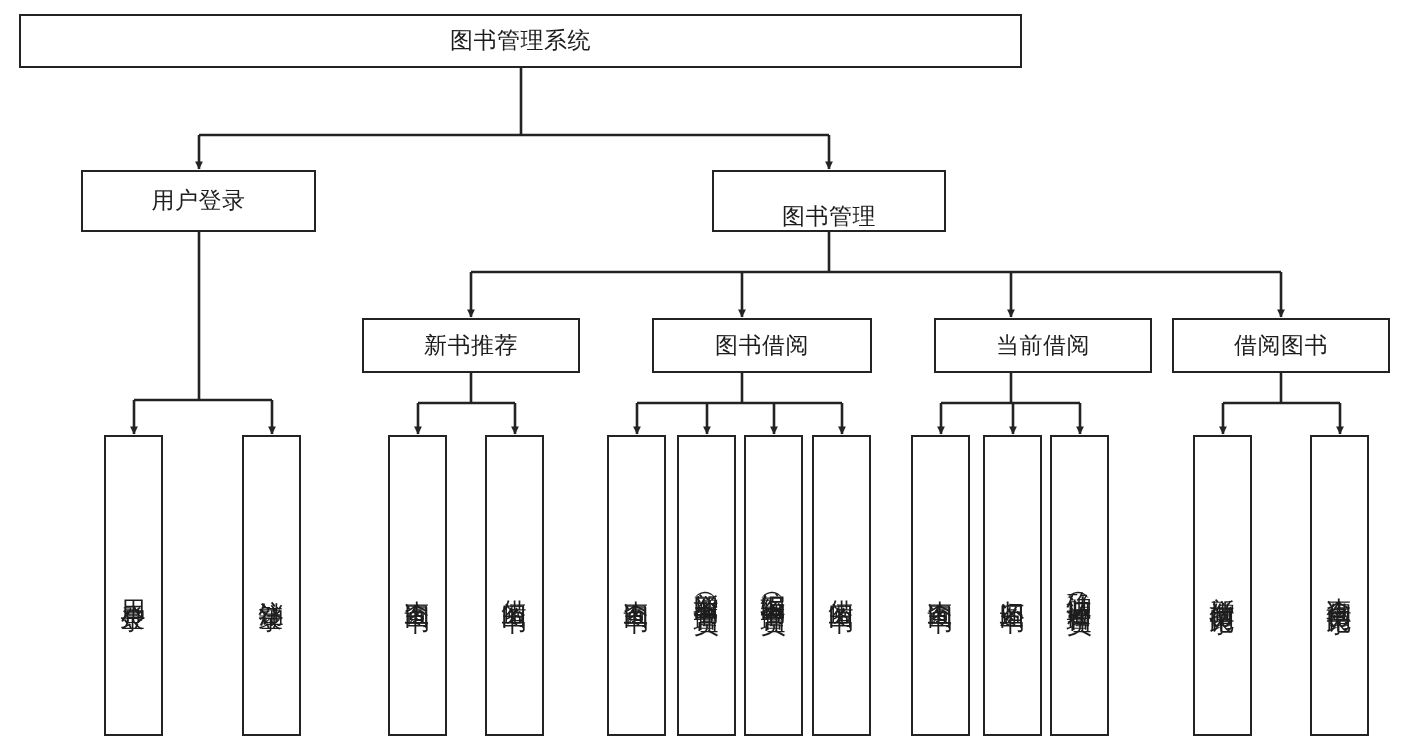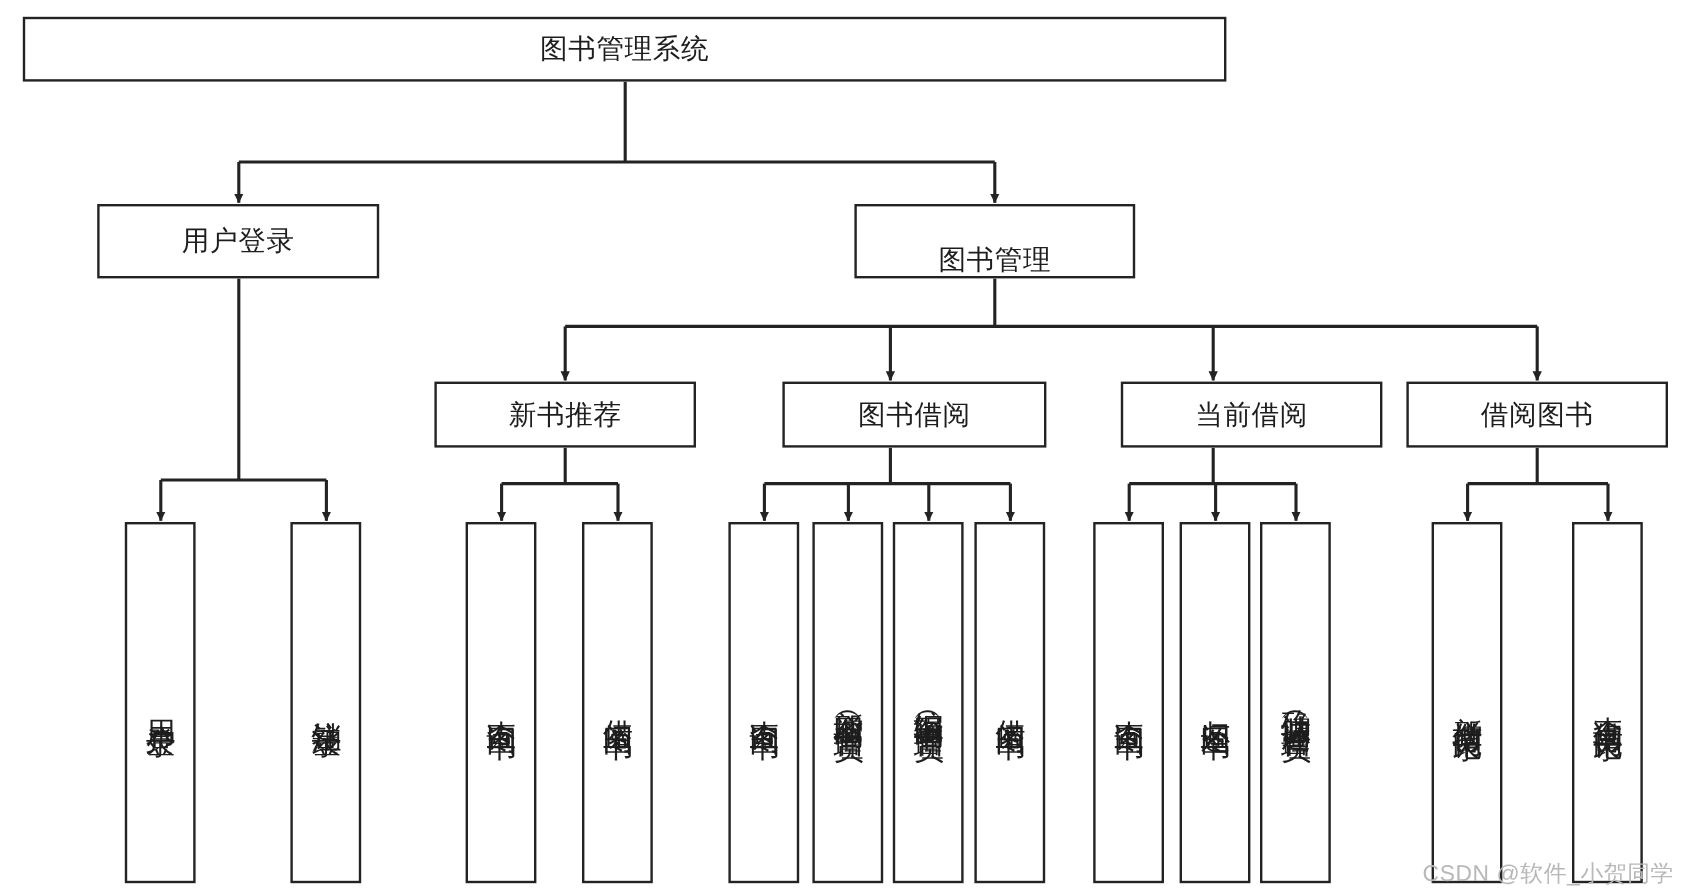--- a/index.html
+++ b/index.html
@@ -172,14 +172,13 @@
         <span class="label">确认归还（管理员）</span>
       </div>
       <div class="node vertical" id="node_leaf-br-add" style="left: 1193px; top: 435px; width: 59px; height: 301px;">
         <span class="label">新增借阅记录</span>
       </div>
       <div class="node vertical" id="node_leaf-br-query" style="left: 1310px; top: 435px; width: 59px; height: 301px;">
         <span class="label">查询借阅记录</span>
       </div>
     </div>
 
-  <div id="watermark">CSDN @软件_小贺同学</div>
 </div>
 
 </body></html>

